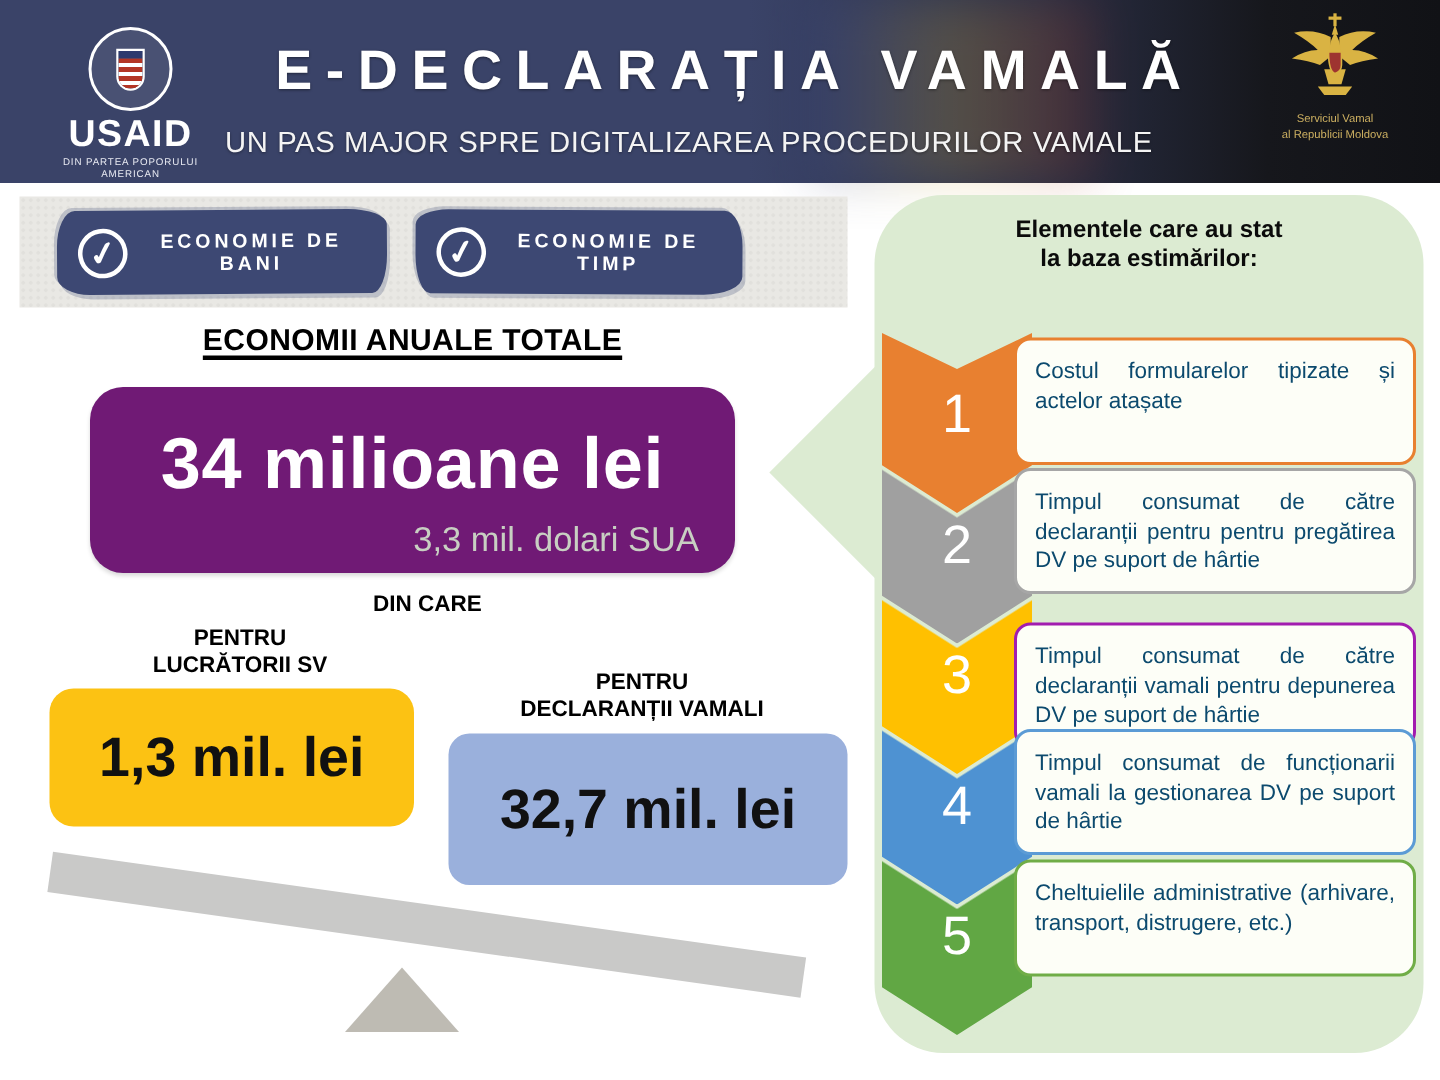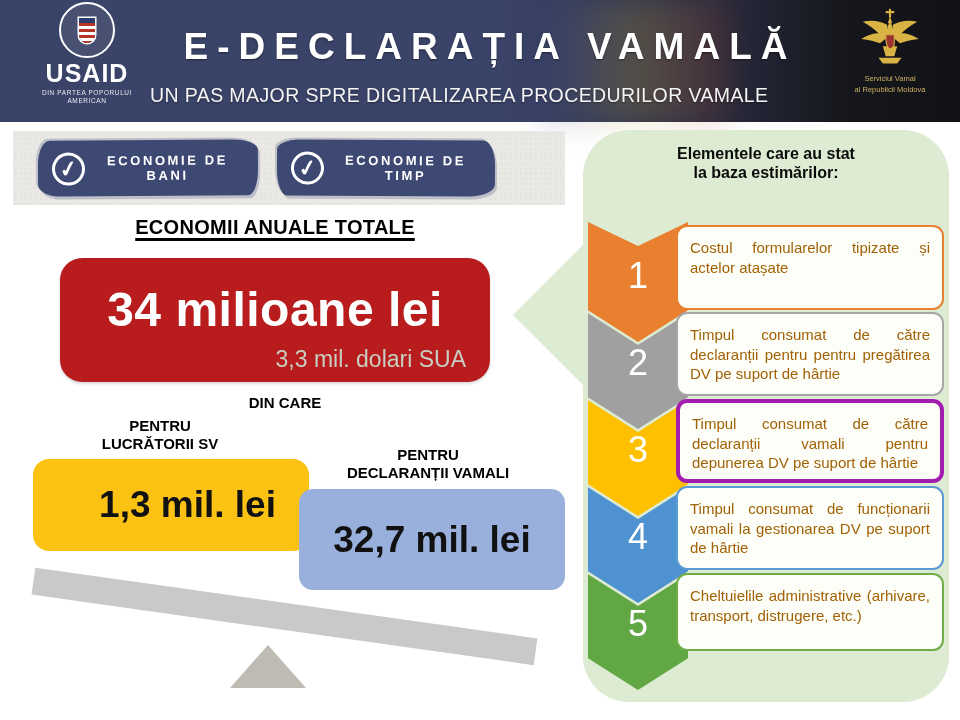--- a/index.html
+++ b/index.html
@@ -5,21 +5,21 @@
   html,body{margin:0;padding:0;background:#fff;}
   .slide{position:relative;width:960px;height:720px;background:#fff;overflow:hidden;
          font-family:"Liberation Sans",sans-serif;}
 
   
   .header{position:absolute;left:0;top:0;width:960px;height:122px;
           background:linear-gradient(90deg,#3A4368 0%,#3A4368 52%,#2A2F46 72%,#16171C 88%,#111216 100%);}
   .flag-hint{position:absolute;left:540px;top:0;width:190px;height:122px;
              background:linear-gradient(90deg,rgba(46,64,140,.55),rgba(214,174,44,.5),rgba(158,44,40,.5));
              filter:blur(16px);opacity:.45;}
-  .usaid{position:absolute;left:22px;top:0;width:130px;height:114px;text-align:center;color:#fff;}
+  .usaid{position:absolute;left:22px;top:16px;width:130px;height:114px;text-align:center;color:#fff;}
   .usaid-seal{width:52px;height:52px;margin:2px auto 0;border:2px solid #fff;border-radius:50%;
               display:flex;align-items:center;justify-content:center;background:rgba(255,255,255,.08);}
   .usaid-shield{width:16px;height:20px;border-radius:0 0 8px 8px;overflow:hidden;
                 background:repeating-linear-gradient(180deg,#b43524 0 3px,#ffffff 3px 6px);
                 border-top:5px solid #2c3a6e;box-shadow:0 0 0 1.5px #fff;}
   .usaid-word{font-size:25px;font-weight:800;letter-spacing:1px;line-height:1;margin-top:3px;}
   .usaid-tag{font-size:6.5px;letter-spacing:.6px;line-height:1.3;margin-top:3px;color:#e8eaf2;}
   .title{position:absolute;left:150px;top:26px;width:680px;text-align:center;color:#fff;
          font-size:37px;font-weight:800;letter-spacing:9px;white-space:nowrap;
          text-shadow:0 1px 2px rgba(0,0,0,.45);}
@@ -40,31 +40,31 @@
   .chk{flex:0 0 auto;width:27px;height:27px;border:3px solid #fff;border-radius:50%;margin-left:14px;
        display:flex;align-items:center;justify-content:center;font-size:22px;font-weight:700;
        transform:rotate(-10deg);line-height:1;}
   .badge-label{flex:1;text-align:center;font-size:13px;font-weight:700;letter-spacing:2.6px;padding-right:8px;}
 
   
   .sav-head{position:absolute;left:60px;top:216px;width:430px;text-align:center;color:#000;
             font-size:20px;font-weight:800;letter-spacing:.3px;
             text-decoration:underline;text-decoration-thickness:2.5px;text-underline-offset:4px;}
   .total-card{position:absolute;left:60px;top:258px;width:430px;height:124px;border-radius:22px;
-              background:#b91c1c;box-shadow:0 2px 3px rgba(0,0,0,.15);}
+              background:#701a75;box-shadow:0 2px 3px rgba(0,0,0,.15);}
   .total-amount{margin-top:24px;text-align:center;color:#fff;font-size:48px;font-weight:800;letter-spacing:.5px;}
   .total-usd{position:absolute;right:24px;bottom:9px;color:#c8cfc2;font-size:23px;font-weight:500;}
   .din-care{position:absolute;left:160px;top:394px;width:250px;text-align:center;
             font-size:15px;font-weight:800;color:#000;}
   .sv-label{position:absolute;left:55px;top:417px;width:210px;text-align:center;
             font-size:15px;font-weight:800;line-height:1.2;color:#000;}
   .dv-label{position:absolute;left:305px;top:446px;width:246px;text-align:center;
             font-size:15px;font-weight:800;line-height:1.2;color:#000;}
   .sv-card{position:absolute;left:33px;top:459px;width:243px;height:92px;border-radius:16px;
-           background:#fcc213;display:flex;align-items:center;justify-content:center;padding-left:33px;}
+           background:#fcc213;display:flex;align-items:center;justify-content:center;}
   .dv-card{position:absolute;left:299px;top:489px;width:266px;height:101px;border-radius:14px;
            background:#9ab0dc;display:flex;align-items:center;justify-content:center;}
   .card-amount{font-size:37px;font-weight:800;color:#111;}
 
   .seesaw-bar{position:absolute;left:31px;top:603px;width:507px;height:27px;background:#c9c9c8;
               transform:rotate(8deg);}
   .fulcrum{position:absolute;left:230px;top:645px;width:0;height:0;
            border-left:38px solid transparent;border-right:38px solid transparent;
            border-bottom:43px solid #bebbb3;}
 
@@ -79,25 +79,25 @@
   .chev{width:100%;height:100%;clip-path:polygon(0 0,50% 20%,100% 0,100% 73.5%,50% 100%,0 73.5%);
         position:relative;}
   .chev-num{position:absolute;left:0;top:36px;width:100%;text-align:center;
             color:#fff;font-size:36px;font-weight:500;line-height:1;}
   .cw1{top:92px;z-index:15;} .cw2{top:179px;z-index:14;} .cw3{top:266px;z-index:13;}
   .cw4{top:353px;z-index:12;} .cw5{top:440px;z-index:11;}
   .c1{background:#e88030;} .c2{background:#a0a0a0;} .c3{background:#ffc000;}
   .c4{background:#4e92d2;} .c5{background:#61a744;}
 
   .ebox{position:absolute;left:93px;width:268px;background:#fdfef7;border-radius:11px;z-index:16;
-        padding:11px 12px;box-sizing:border-box;font-size:15px;line-height:1.3;color:#a16207;
+        padding:11px 12px;box-sizing:border-box;font-size:15px;line-height:1.3;color:#0c4a6e;
         text-align:justify;}
   .b1{top:95px;height:85px;border:2px solid #e88030;}
   .b2{top:182px;height:84px;border:2px solid #a6a6a6;}
-  .b3{top:269px;height:84px;border:4px solid #a21caf;}
+  .b3{top:285px;height:84px;border:2px solid #a21caf;}
   .b4{top:356px;height:84px;border:2px solid #5b9bd5;}
   .b5{top:443px;height:78px;border:2px solid #70ad47;}
 </style>
 </head>
 <body>
 
 <div class="slide">
 
   <div class="header">
     <div class="flag-hint"></div>

